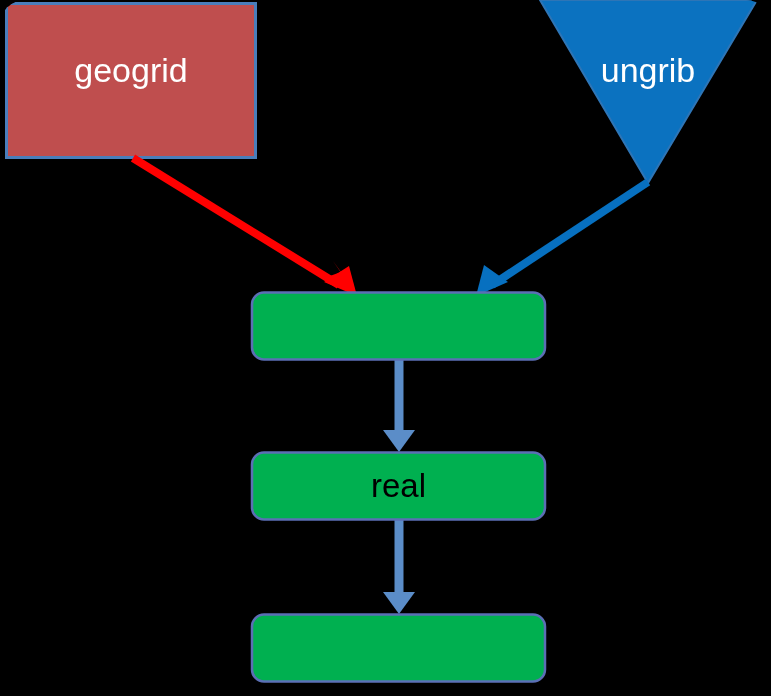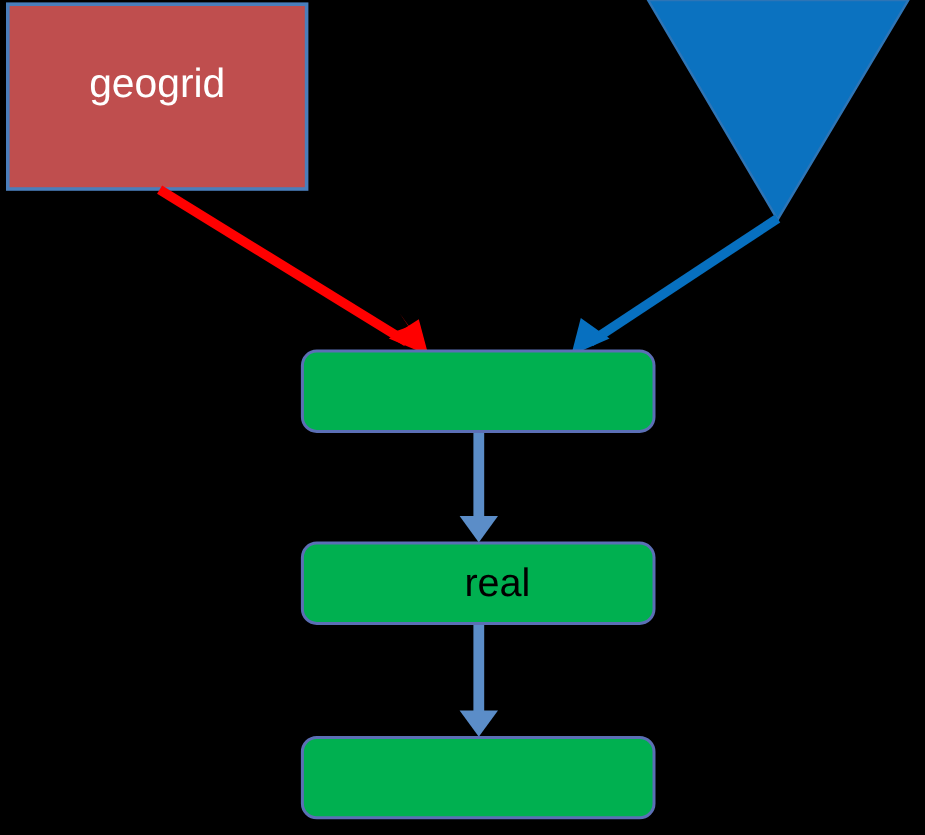--- a/index.html
+++ b/index.html
@@ -10,20 +10,21 @@
   }
   body {
     font-family: "Liberation Sans", sans-serif;
   }
   #canvas {
     position: relative;
     width: 771px;
     height: 696px;
     background: #000000;
     overflow: hidden;
+    border-radius: 25px;
   }
   #diagram-svg {
     position: absolute;
     left: 0;
     top: 0;
     width: 771px;
     height: 696px;
   }
   .node-label {
     position: absolute;
@@ -51,21 +52,21 @@
     font-size: 34px;
   }
   .label-green {
     left: 251px;
     width: 295px;
     height: 68px;
     color: #000000;
     font-size: 33px;
   }
   .label-metgrid { top: 292px; }
-  .label-real    { top: 452px; margin-left: 16px; }
+  .label-real    { top: 452px; }
   .label-wrf     { top: 614px; }
 </style>
 </head>
 <body>
 
 <div id="canvas">
 
   <svg id="diagram-svg" viewBox="0 0 771 696">
 
     <rect x="6.5" y="3.5" width="249" height="154" fill="#BF4E4E" stroke="#4A7EBB" stroke-width="3"></rect>
@@ -96,18 +97,19 @@
     <rect x="252" y="292.5" width="293" height="67" rx="12" ry="12" fill="#00B050" stroke="#5B6FB5" stroke-width="2.5"></rect>
 
     <rect x="252" y="452.5" width="293" height="67" rx="12" ry="12" fill="#00B050" stroke="#5B6FB5" stroke-width="2.5"></rect>
 
     <rect x="252" y="614.5" width="293" height="67" rx="12" ry="12" fill="#00B050" stroke="#5B6FB5" stroke-width="2.5"></rect>
 
   </svg>
 
   <div class="node-label label-geogrid">geogrid</div>
 
+  <div class="node-label label-ungrib">ungrib</div>
 
 
   <div class="node-label label-green label-real">real</div>
 
 
 </div>
 
 </body></html>

